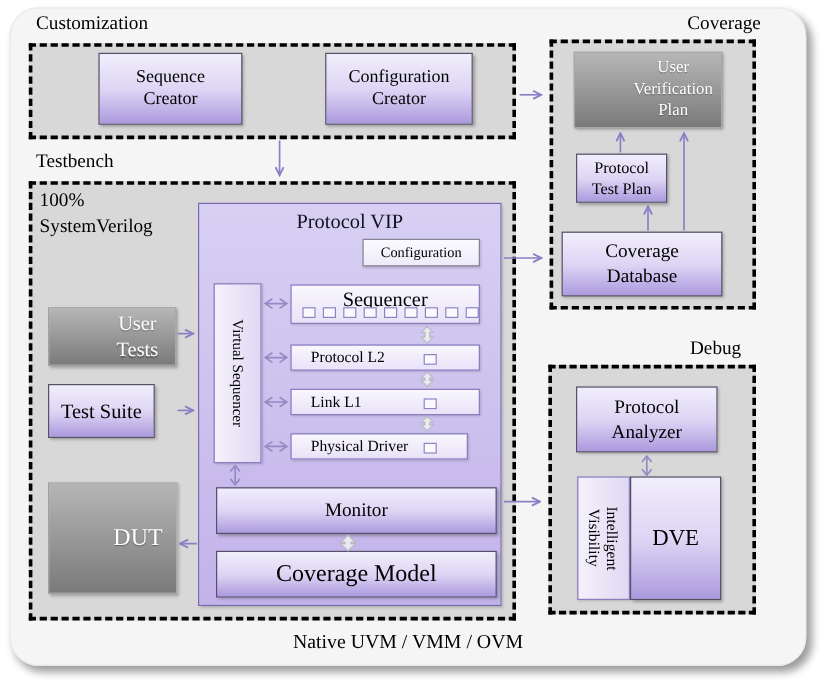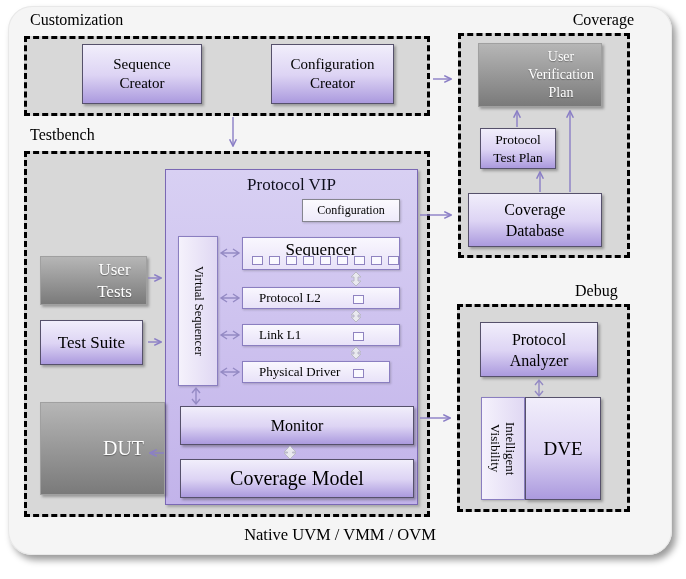--- a/index.html
+++ b/index.html
@@ -37,20 +37,22 @@
 
   <div class="abs sec-label" style="left:30px;top:10px;">Customization</div>
   <div class="abs section" style="left:24px;top:36px;width:406px;height:80px;"></div>
   <div class="abs pbox" style="left:82px;top:44px;width:120px;height:60px;font-size:15px;line-height:19px;">Sequence
 Creator</div>
   <div class="abs pbox" style="left:271px;top:44px;width:123px;height:60px;font-size:15px;line-height:19px;">Configuration
 Creator</div>
 
   <div class="abs sec-label" style="left:30px;top:125px;">Testbench</div>
   <div class="abs section" style="left:24px;top:151px;width:406px;height:366px;"></div>
+  <div class="abs" style="left:33px;top:157px;font-size:16px;line-height:21px;white-space:pre-line;">100%
+SystemVerilog</div>
 
   <div id="vip" class="abs" style="left:165px;top:169px;width:253px;height:336px;"></div>
   <div class="abs" style="left:165px;top:175px;width:253px;text-align:center;font-size:17px;color:#10101e;">Protocol VIP</div>
   <div class="abs" style="left:302px;top:199px;width:98px;height:23px;background:linear-gradient(180deg,#fbfafe,#eeeafa);border:1px solid #85858f;display:flex;align-items:center;justify-content:center;font-size:12px;box-shadow:1px 1px 2px rgba(50,50,50,.25);">Configuration</div>
 
   <div class="abs litebox" style="left:178px;top:236px;width:40px;height:150px;">
     <span class="vtext" style="font-size:12.5px;">Virtual Sequencer</span>
   </div>
 
   <div class="abs rowbox" style="left:242px;top:237px;width:158px;height:33px;">
@@ -79,22 +81,22 @@
   <div class="abs rowbox" style="left:242px;top:361px;width:148px;height:22px;font-size:13px;line-height:20px;padding-left:16px;">
     <span>Physical Driver</span>
     <span class="sq-single"></span>
   </div>
 
   <div class="abs pbox" style="left:180px;top:406px;width:234px;height:39px;font-size:16px;">Monitor</div>
   <div class="abs pbox" style="left:180px;top:459px;width:234px;height:39px;font-size:20px;">Coverage Model</div>
 
   <div class="abs gbox" style="left:40px;top:256px;width:107px;height:49px;font-size:17px;line-height:22px;">User
 Tests</div>
-  <div class="abs pbox" style="left:40px;top:320px;width:103px;height:45px;font-size:17px;">Test Suite</div>
-  <div class="abs gbox" style="left:40px;top:402px;width:125px;height:93px;font-size:20px;">DUT</div>
+  <div class="abs pbox" style="left:40px;top:320px;width:89px;height:45px;font-size:17px;">Test Suite</div>
+  <div class="abs gbox" style="left:40px;top:402px;width:108px;height:93px;font-size:20px;">DUT</div>
 
   <div class="abs sec-label" style="left:549px;top:10px;width:85px;text-align:right;">Coverage</div>
   <div class="abs section" style="left:458px;top:33px;width:172px;height:225px;"></div>
   <div class="abs gbox" style="left:478px;top:43px;width:124px;height:64px;font-size:14px;line-height:18px;">User
 Verification
 Plan</div>
   <div class="abs pbox" style="left:480px;top:128px;width:76px;height:41px;font-size:13.5px;line-height:18px;">Protocol
 Test Plan</div>
   <div class="abs pbox" style="left:468px;top:193px;width:134px;height:54px;font-size:16px;line-height:21px;">Coverage
 Database</div>

